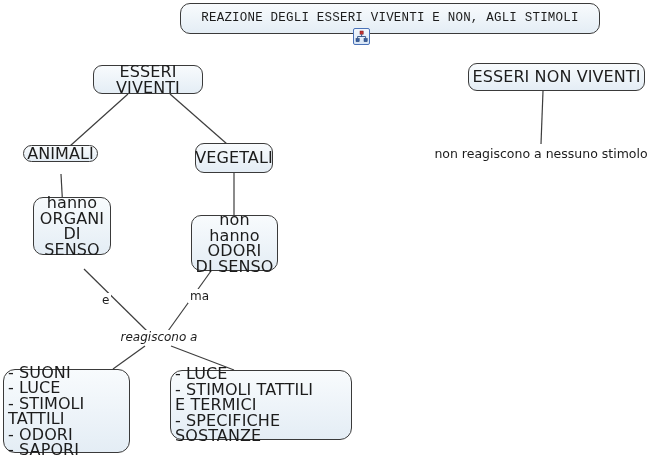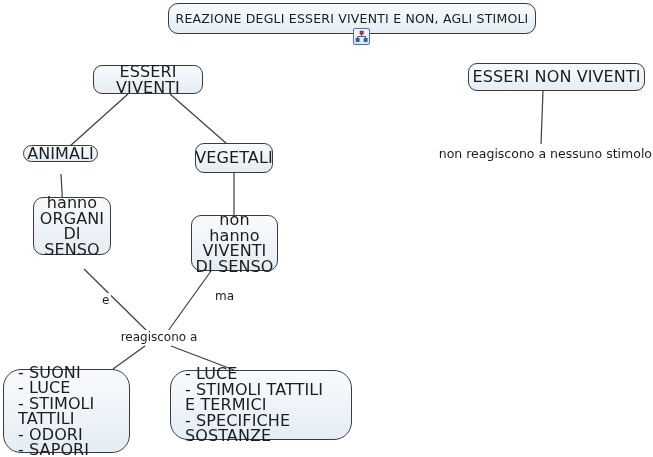--- a/index.html
+++ b/index.html
@@ -13,29 +13,29 @@
     position:absolute;box-sizing:border-box;
     background:linear-gradient(180deg,#f8fbfd 0%,#e4edf5 100%);
     border:1.2px solid #3a3a3a;
     display:flex;align-items:center;justify-content:center;
     text-align:center;font-size:16px;line-height:15.5px;
     white-space:pre-line;letter-spacing:0.1px;
   }
   .node.r9{border-radius:9px;}
   .node.r10{border-radius:10px;}
   .node.r12{border-radius:12px;}
-  .node.list{justify-content:flex-start;text-align:left;padding:4px 14px;border-radius:18px;}
+  .node.list{justify-content:flex-start;text-align:left;padding:4px 4px;}
   .node.title-node{font-size:12.5px;letter-spacing:0.2px;}
   .link-label{
     position:absolute;background:#ffffff;font-size:12px;line-height:14px;
     padding:0 2px;text-align:center;white-space:nowrap;
   }
   .free-text{
     position:absolute;font-size:12.5px;line-height:15px;white-space:nowrap;
-    text-align:right;
+    text-align:center;
   }
   .resource-icon{
     position:absolute;left:353px;top:28px;width:17px;height:17px;
     box-sizing:border-box;border:1px solid #4a72b8;border-radius:2px;
     background:linear-gradient(180deg,#f2f7fd,#d8e6f6);
     display:flex;align-items:center;justify-content:center;
   }
 </style>
 </head>
 <body>
@@ -49,21 +49,21 @@
       <line x1="61" y1="174" x2="63" y2="211"></line>
       <line x1="234" y1="173" x2="234" y2="215"></line>
       <line x1="84" y1="269" x2="147" y2="331"></line>
       <line x1="211" y1="271" x2="168" y2="331"></line>
       <line x1="145" y1="346" x2="113" y2="369"></line>
       <line x1="171" y1="346" x2="234" y2="370"></line>
       <line x1="543" y1="91" x2="541" y2="144"></line>
     </g>
   </svg>
 
-  <div class="node r10 title-node" style="left:168px;top:3px;width:368px;height:31px;">REAZIONE DEGLI ESSERI VIVENTI E NON, AGLI STIMOLI</div>
+  <div class="node r10 title-node" style="left:180px;top:3px;width:420px;height:31px;font-family:Liberation Mono, monospace;">REAZIONE DEGLI ESSERI VIVENTI E NON, AGLI STIMOLI</div>
 
   <div class="resource-icon">
     <svg width="13" height="13" viewBox="0 0 13 13">
       <rect x="5" y="1" width="3.2" height="3.2" fill="#c23333" stroke="#7a1515" stroke-width="0.5"></rect>
       <path d="M6.6 4.2 V6.5 M2.6 6.5 H10.6 M2.6 6.5 V8.5 M10.6 6.5 V8.5" stroke="#2d4f86" stroke-width="0.9" fill="none"></path>
       <rect x="1" y="8.5" width="3.2" height="3.2" fill="#3a60a0" stroke="#1d3a6b" stroke-width="0.5"></rect>
       <rect x="9" y="8.5" width="3.2" height="3.2" fill="#3a60a0" stroke="#1d3a6b" stroke-width="0.5"></rect>
     </svg>
   </div>
 
@@ -73,35 +73,35 @@
 
   <div class="node r9" style="left:23px;top:145px;width:75px;height:17px;">ANIMALI</div>
 
   <div class="node r9" style="left:195px;top:143px;width:78px;height:30px;">VEGETALI</div>
 
   <div class="node r10" style="left:25px;top:197px;width:78px;height:58px;margin-left:8px;">hanno
 ORGANI
 DI SENSO</div>
 
   <div class="node r10" style="left:191px;top:215px;width:87px;height:56px;">non hanno
-VIVENTI
+ODORI
 DI SENSO</div>
 
   <div class="node r12 list" style="left:3px;top:369px;width:127px;height:84px;">- SUONI
 - LUCE
 - STIMOLI TATTILI
 - ODORI
 - SAPORI</div>
 
   <div class="node r12 list" style="left:170px;top:370px;width:182px;height:70px;">- LUCE
 - STIMOLI TATTILI
   E TERMICI
 - SPECIFICHE SOSTANZE</div>
 
   <div class="link-label" style="left:100px;top:293px;">e</div>
 
-  <div class="link-label" style="left:188px;top:289px;margin-left:25px;">ma</div>
+  <div class="link-label" style="left:188px;top:289px;">ma</div>
 
-  <div class="link-label" style="left:115px;top:330px;width:84px;">reagiscono a</div>
+  <div class="link-label" style="left:115px;top:330px;width:84px;font-style:italic;">reagiscono a</div>
 
   <div class="free-text" style="left:430px;top:146px;width:222px;">non reagiscono a nessuno stimolo</div>
 
 </div>
 
 </body></html>

